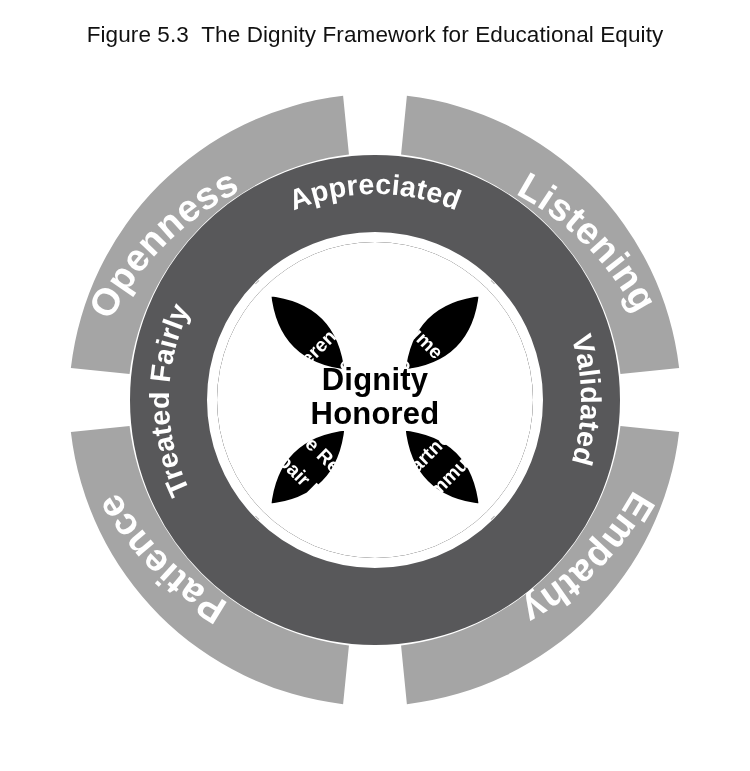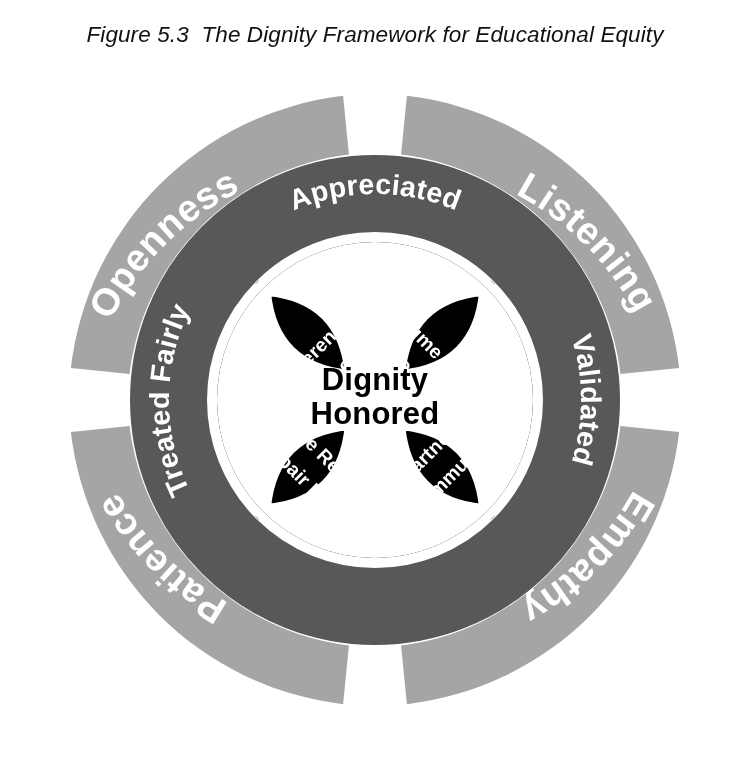--- a/index.html
+++ b/index.html
@@ -1,20 +1,20 @@
 <!DOCTYPE html>
 <html><head>
 <meta charset="utf-8">
 <style>
   html,body{margin:0;padding:0;background:#ffffff;}
   body{width:750px;height:771px;font-family:"Liberation Sans",sans-serif;color:#000;overflow:hidden;}
   #figure-title{
     position:absolute;left:0;top:22px;width:750px;text-align:center;
     font-size:22.5px;font-weight:400;letter-spacing:.1px;color:#111;
-    font-family:"Liberation Sans",sans-serif;white-space:pre;font-style:italic;
+    font-family:"Liberation Sans",sans-serif;white-space:pre;
   }
   #wheel-wrap{position:absolute;left:0;top:80px;width:750px;height:690px;}
   svg{display:block;}
   .ringlabel{font-family:"Liberation Sans",sans-serif;font-weight:700;fill:#ffffff;}
   .outer-label{font-size:38px;letter-spacing:.5px;}
   .mid-label{font-size:28.5px;letter-spacing:.2px;}
   .petal-label{font-size:19.4px;font-weight:700;fill:#ffffff;letter-spacing:.1px;}
   .center-text{font-family:"Liberation Sans",sans-serif;font-weight:700;fill:#000;font-size:31px;letter-spacing:.2px;}
 </style>
 </head>

